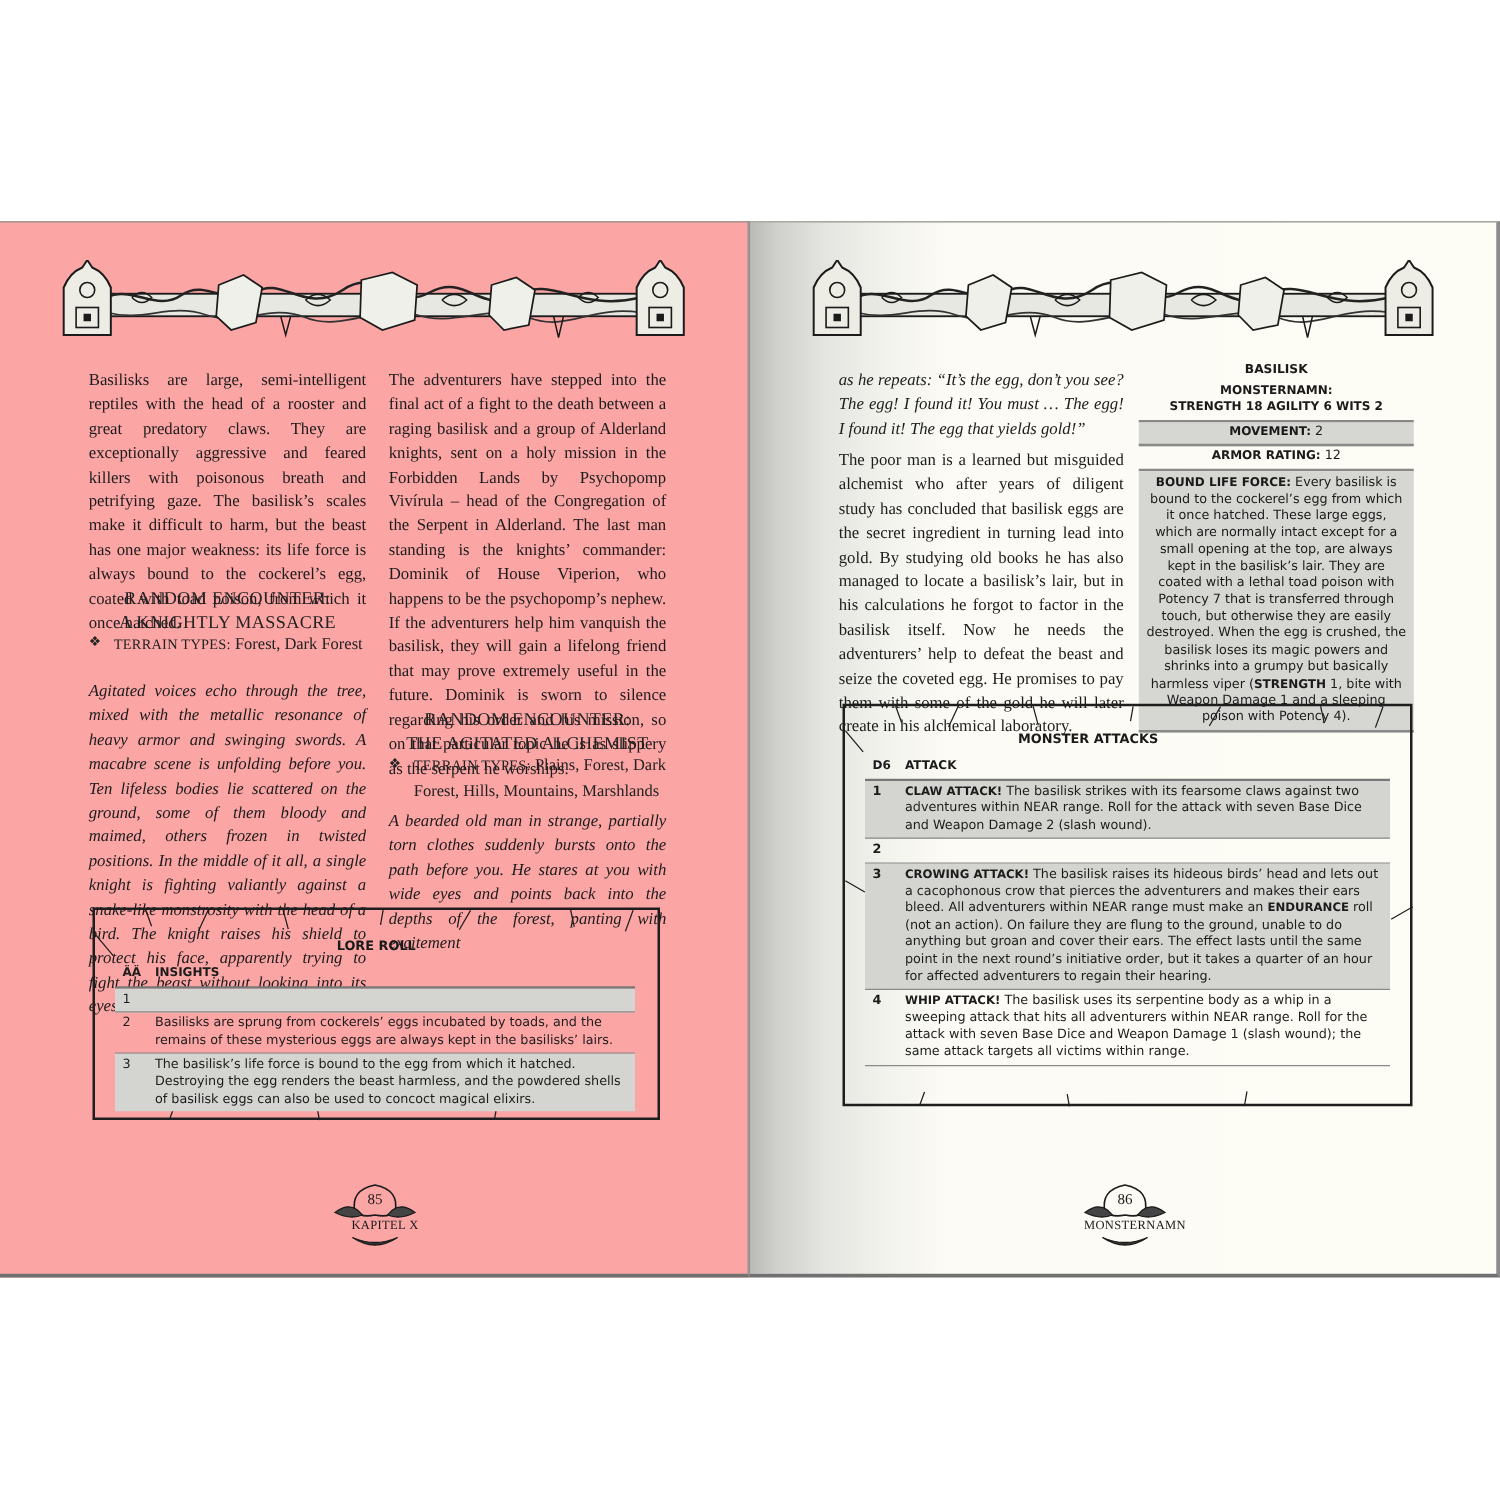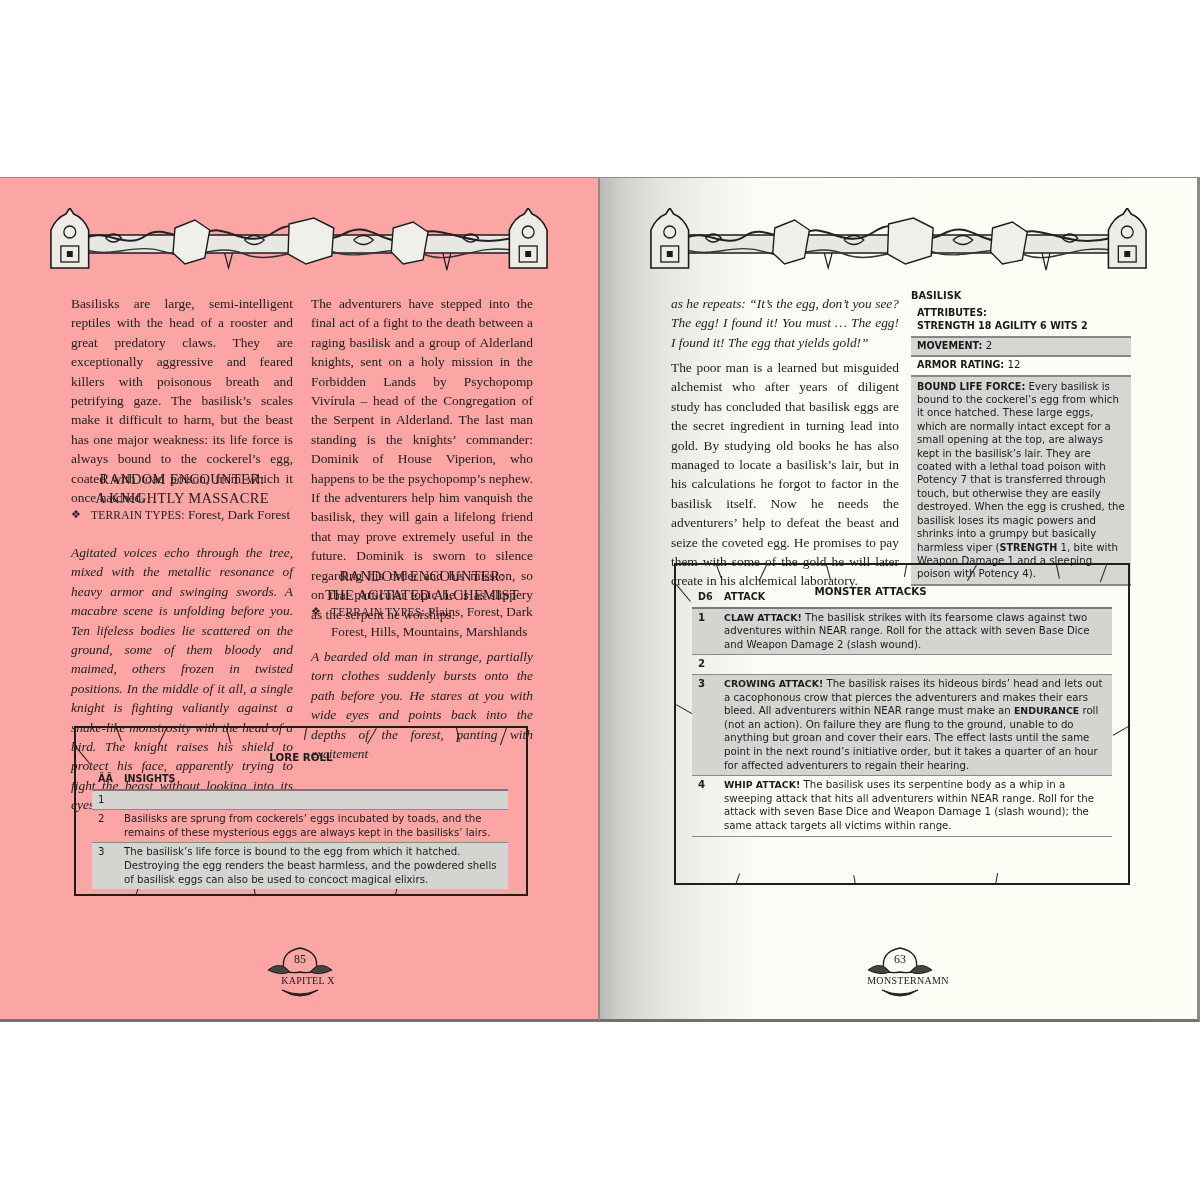--- a/index.html
+++ b/index.html
@@ -54,21 +54,21 @@
   }
   .tbl .hdr { display: flex; font-weight: bold; font-size: 9.6px; padding: 2px 0 3px 0; border-bottom: 2px solid #777; }
   .tbl .row { display: flex; padding: 2px 0 3px 0; border-bottom: 1px solid #8a8a8a; }
   .tbl .row.shade { background: #d4d4d0; }
   .tbl .c1 { width: 32px; padding-left: 6px; flex: none; font-weight: normal; }
   .tbl .c2 { flex: 1; padding-right: 4px; }
   .tbl .row .c1.b { font-weight: bold; }
   .tbl b { font-weight: bold; font-size: 9.4px; }
 
   
-  .stat { position: absolute; font-family: "DejaVu Sans", sans-serif; color: #1a1a1a; }
+  .stat { position: absolute; font-family: "DejaVu Sans", sans-serif; color: #1a1a1a; text-align: center; }
   .stat-name { font-weight: bold; font-size: 9.8px; margin-bottom: 4px; }
   .stat-box { padding: 1px 6px 3px 6px; font-size: 10.2px; line-height: 13.4px; border-bottom: 2px solid #888; }
   .stat-box.shade { background: #d6d6d2; }
   .stat-box b { font-weight: bold; font-size: 9.6px; }
   .stat-box.first { border-bottom: 2px solid #888; }
 
   
   .emblem { position: absolute; width: 100px; height: 60px; text-align: center; }
   .emblem svg { position: absolute; left: 0; top: 0; }
   .emblem .num { position: absolute; left: 0; right: 0; top: 10px; font-family: "Liberation Serif", serif; font-size: 12px; }
@@ -203,21 +203,21 @@
     </svg>
   </div>
 
   <p class="body-text italic" style="left:71px; top:116px; width:228px;">as he repeats: “It’s the egg, don’t you see? The egg! I found it! You must … The egg! I found it! The egg that yields gold!”</p>
 
   <p class="body-text" style="left:71px; top:180px; width:228px;">The poor man is a learned but misguided alchemist who after years of diligent study has concluded that basilisk eggs are the secret ingredient in turning lead into gold. By studying old books he has also managed to locate a basilisk’s lair, but in his calculations he forgot to factor in the basilisk itself. Now he needs the adventurers’ help to defeat the beast and seize the coveted egg. He promises to pay them with some of the gold he will later create in his alchemical laboratory.</p>
 
   <div class="stat" style="left:311px; top:112px; width:220px;">
     <div class="stat-name">BASILISK</div>
     <div class="stat-box first">
-      <b>ATTRIBUTES:</b><br>
+      <b>MONSTERNAMN:</b><br>
       <b>STRENGTH 18 AGILITY 6 WITS 2</b>
     </div>
     <div class="stat-box shade">
       <b>MOVEMENT:</b><span> 2</span>
     </div>
     <div class="stat-box">
       <b>ARMOR RATING:</b><span> 12</span>
     </div>
     <div class="stat-box shade" style="padding-top:3px;">
       <b>BOUND LIFE FORCE:</b><span> Every basilisk is bound to the cockerel’s egg from which it once hatched. These large eggs, which are normally intact except for a small opening at the top, are always kept in the basilisk’s lair. They are coated with a lethal toad poison with Potency 7 that is transferred through touch, but otherwise they are easily destroyed. When the egg is crushed, the basilisk loses its magic powers and shrinks into a grumpy but basically harmless viper (</span><b>STRENGTH</b><span> 1, bite with Weapon Damage 1 and a sleeping poison with Potency 4).</span>
@@ -233,21 +233,21 @@
     <span class="crack" style="left:380px; top:0; height:14px; transform:rotate(-12deg);"></span>
     <span class="crack" style="left:430px; top:0; height:18px; transform:rotate(20deg);"></span>
     <span class="crack" style="left:0; top:20px; height:22px; transform:rotate(-40deg);"></span>
     <span class="crack" style="left:0; top:140px; height:18px; transform:rotate(-60deg);"></span>
     <span class="crack" style="left:454px; top:160px; height:20px; transform:rotate(60deg);"></span>
     <span class="crack" style="left:60px; top:320px; height:12px; transform:rotate(200deg);"></span>
     <span class="crack" style="left:180px; top:320px; height:10px; transform:rotate(170deg);"></span>
     <span class="crack" style="left:320px; top:320px; height:12px; transform:rotate(190deg);"></span>
   </div>
   <div class="tbl-title" style="left:74px; width:393px; top:407px;">MONSTER ATTACKS</div>
-  <div class="tbl" style="left:92px; top:410px; width:420px;">
+  <div class="tbl" style="left:92px; top:426px; width:420px;">
     <div class="hdr">
       <span class="c1" style="font-weight:bold;">D6</span>
       <span class="c2">ATTACK</span>
     </div>
     <div class="row shade">
       <span class="c1 b">1</span>
       <span class="c2"><b>CLAW ATTACK!</b><span> The basilisk strikes with its fearsome claws against two adventures within NEAR range. Roll for the attack with seven Base Dice and Weapon Damage 2 (slash wound).</span></span>
     </div>
     <div class="row">
       <span class="c1 b">2</span>
@@ -262,16 +262,16 @@
     </div>
   </div>
 
   <div class="emblem" style="left:250px; top:764px;">
     <svg width="100" height="60" viewBox="0 0 100 60">
       <path d="M34 28 Q30 10 50 6 Q70 10 66 28 Q60 32 50 30 Q40 32 34 28 Z" fill="none" stroke="#1b1b1b" stroke-width="1.3"></path>
       <path d="M18 28 Q28 20 36 26 L40 30 Q30 34 18 28 Z" fill="#444" stroke="#1b1b1b"></path>
       <path d="M82 28 Q72 20 64 26 L60 30 Q70 34 82 28 Z" fill="#444" stroke="#1b1b1b"></path>
       <path d="M32 48 Q50 56 68 48 Q50 60 32 48 Z" fill="#333" stroke="#1b1b1b"></path>
     </svg>
-    <div class="num">63</div>
+    <div class="num">86</div>
     <div class="lbl">MONSTERNAMN</div>
   </div>
 </div>
 
 </body></html>

